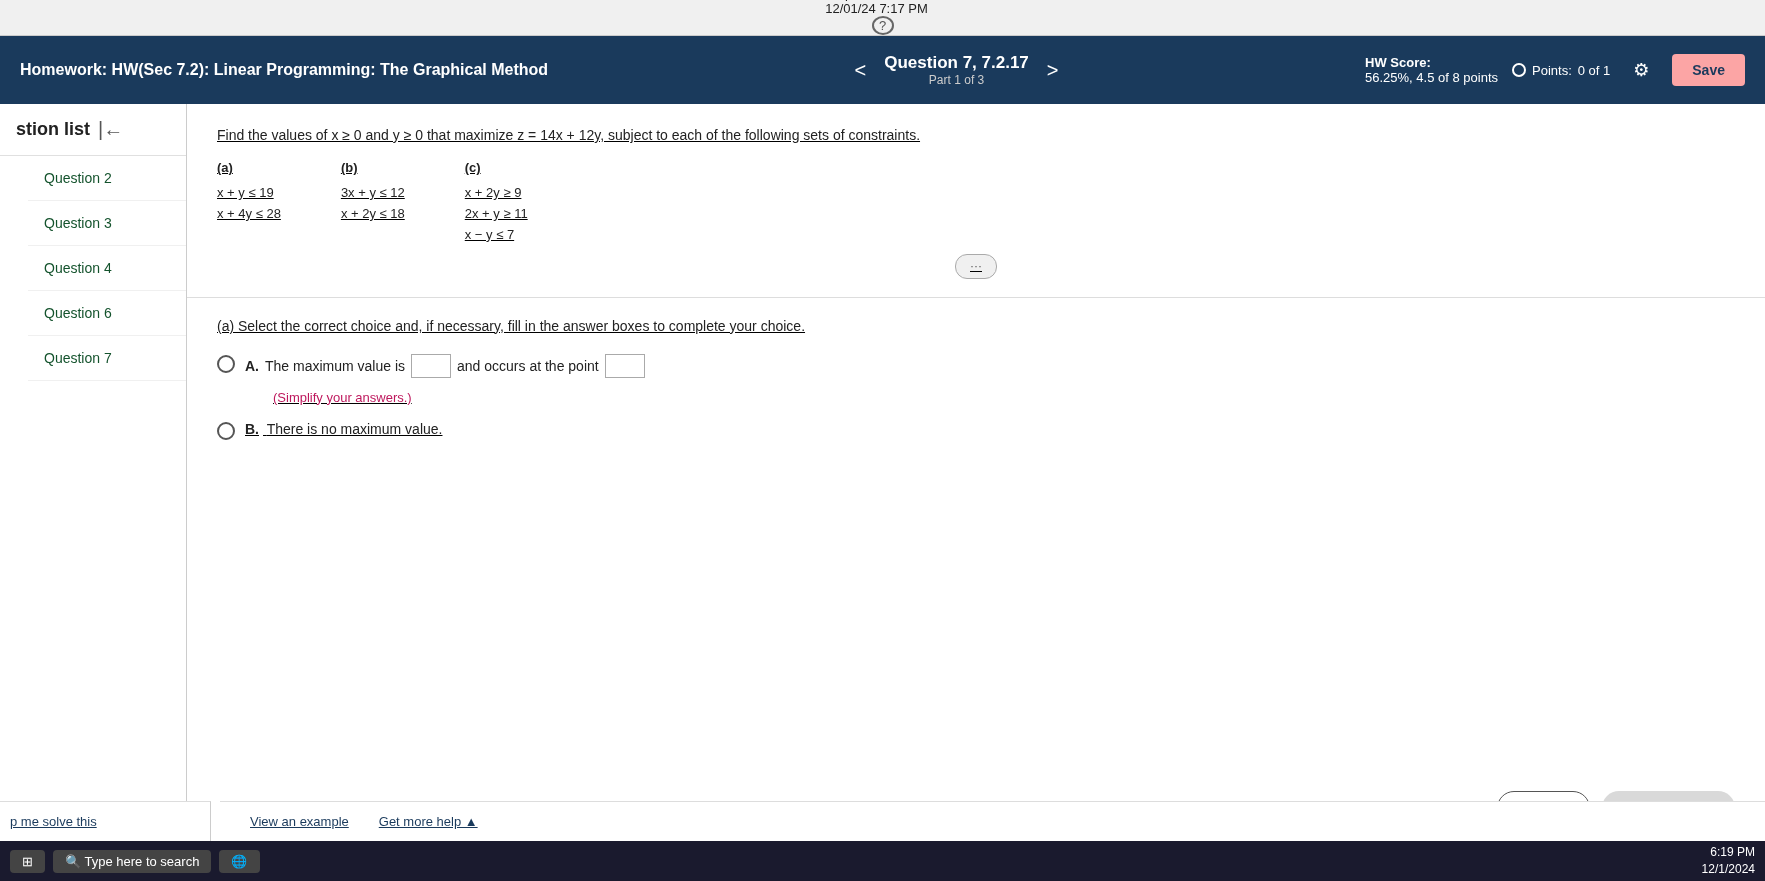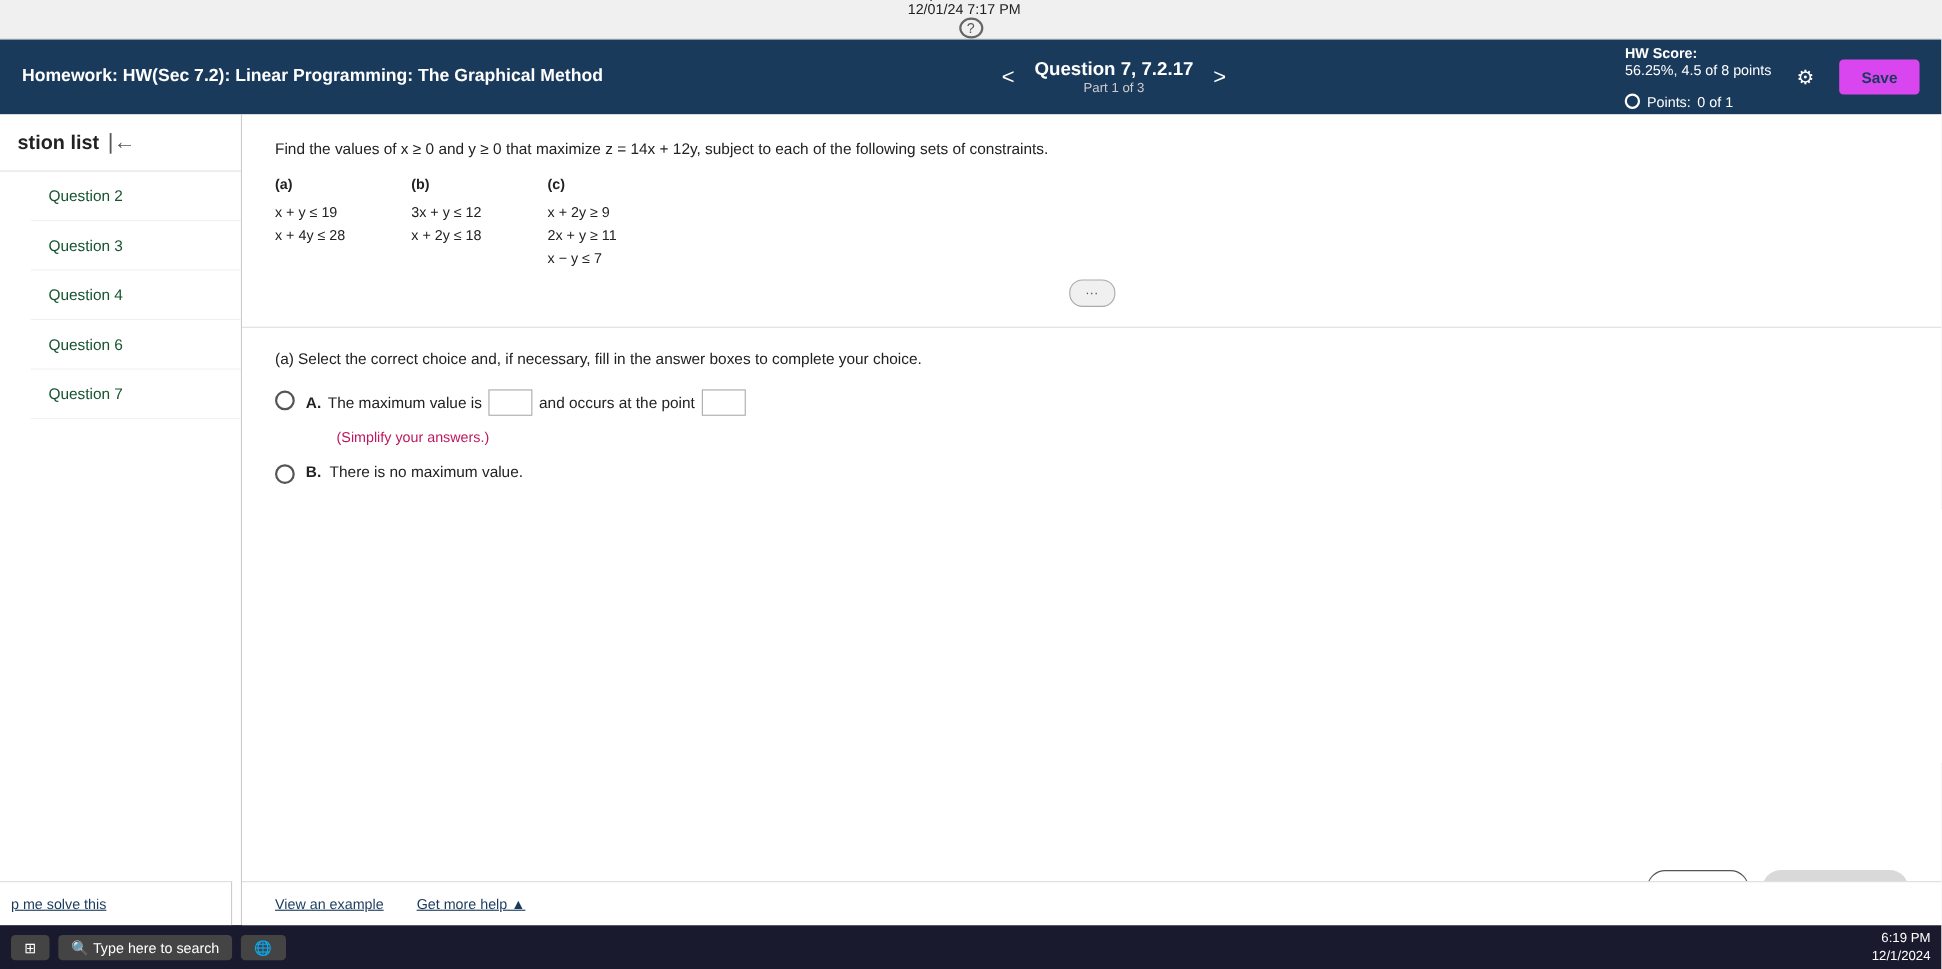--- a/index.html
+++ b/index.html
@@ -41,53 +41,53 @@
     .header-score strong { display: block; }
     .header-points { font-size: 13px; display: flex; align-items: center; gap: 6px; }
     .header-points-circle {
       width: 14px; height: 14px; border-radius: 50%; border: 2px solid #fff;
     }
     .header-gear {
       width: 30px; height: 30px; display: flex; align-items: center; justify-content: center;
       cursor: pointer; color: #fff; font-size: 18px;
     }
     .header-save {
-      background: #d946ef; color: #1a3a5c; border: none; border-radius: 4px;
+      background: #fca5a5; color: #1a3a5c; border: none; border-radius: 4px;
       padding: 8px 20px; font-size: 14px; font-weight: bold; cursor: pointer;
     }
 
     
     .main-container {
       position: absolute; top: 104px; left: 0; right: 0; bottom: 40px;
       display: flex;
     }
 
     
     .sidebar {
-      width: 220px; background: #fff; border-right: 1px solid #ccc;
+      width: 187px; background: #fff; border-right: 1px solid #ccc;
       display: flex; flex-direction: column;
       flex-shrink: 0;
     }
     .sidebar-header {
       display: flex; align-items: center; gap: 8px;
       padding: 14px 16px; font-size: 18px; font-weight: bold; color: #222;
       border-bottom: 1px solid #e0e0e0;
     }
     .sidebar-collapse-btn {
       background: none; border: none; cursor: pointer; font-size: 20px; color: #555;
     }
     .sidebar-item {
       padding: 14px 16px; font-size: 14px; color: #14532d;
       border-bottom: 1px solid #f0f0f0; cursor: pointer; margin-left: 28px;
     }
 
     
     .content-area {
       flex: 1; background: #fff; overflow-y: auto;
-      display: flex; flex-direction: column;
+      display: flex; flex-direction: column; text-decoration: underline;
     }
 
     
     .problem-statement {
       padding: 20px 30px 10px 30px;
       font-size: 14px; color: #222; line-height: 1.6;
       border-bottom: 1px solid #ddd;
     }
     .problem-statement .problem-text { margin-bottom: 12px; }
     .constraints-row {
@@ -157,21 +157,21 @@
         90deg,
         transparent,
         transparent 8px,
         rgba(180,180,200,0.18) 8px,
         rgba(180,180,200,0.18) 9px
       );
       z-index: 0;
     }
     .content-area { position: relative; z-index: 1; }
 
-    .header-score-block { display: flex; flex-direction: column; gap: 14px; }
+    .header-score-block { display: flex; flex-direction: row; gap: 14px; }
   </style>
 </head>
 <body>
 
 <div class="system-bar">
   <span class="system-bar-user">Joseph Martinez III</span>
   <span class="system-bar-time">12/01/24 7:17 PM</span>
   <div class="system-bar-help">?</div>
 </div>
 

